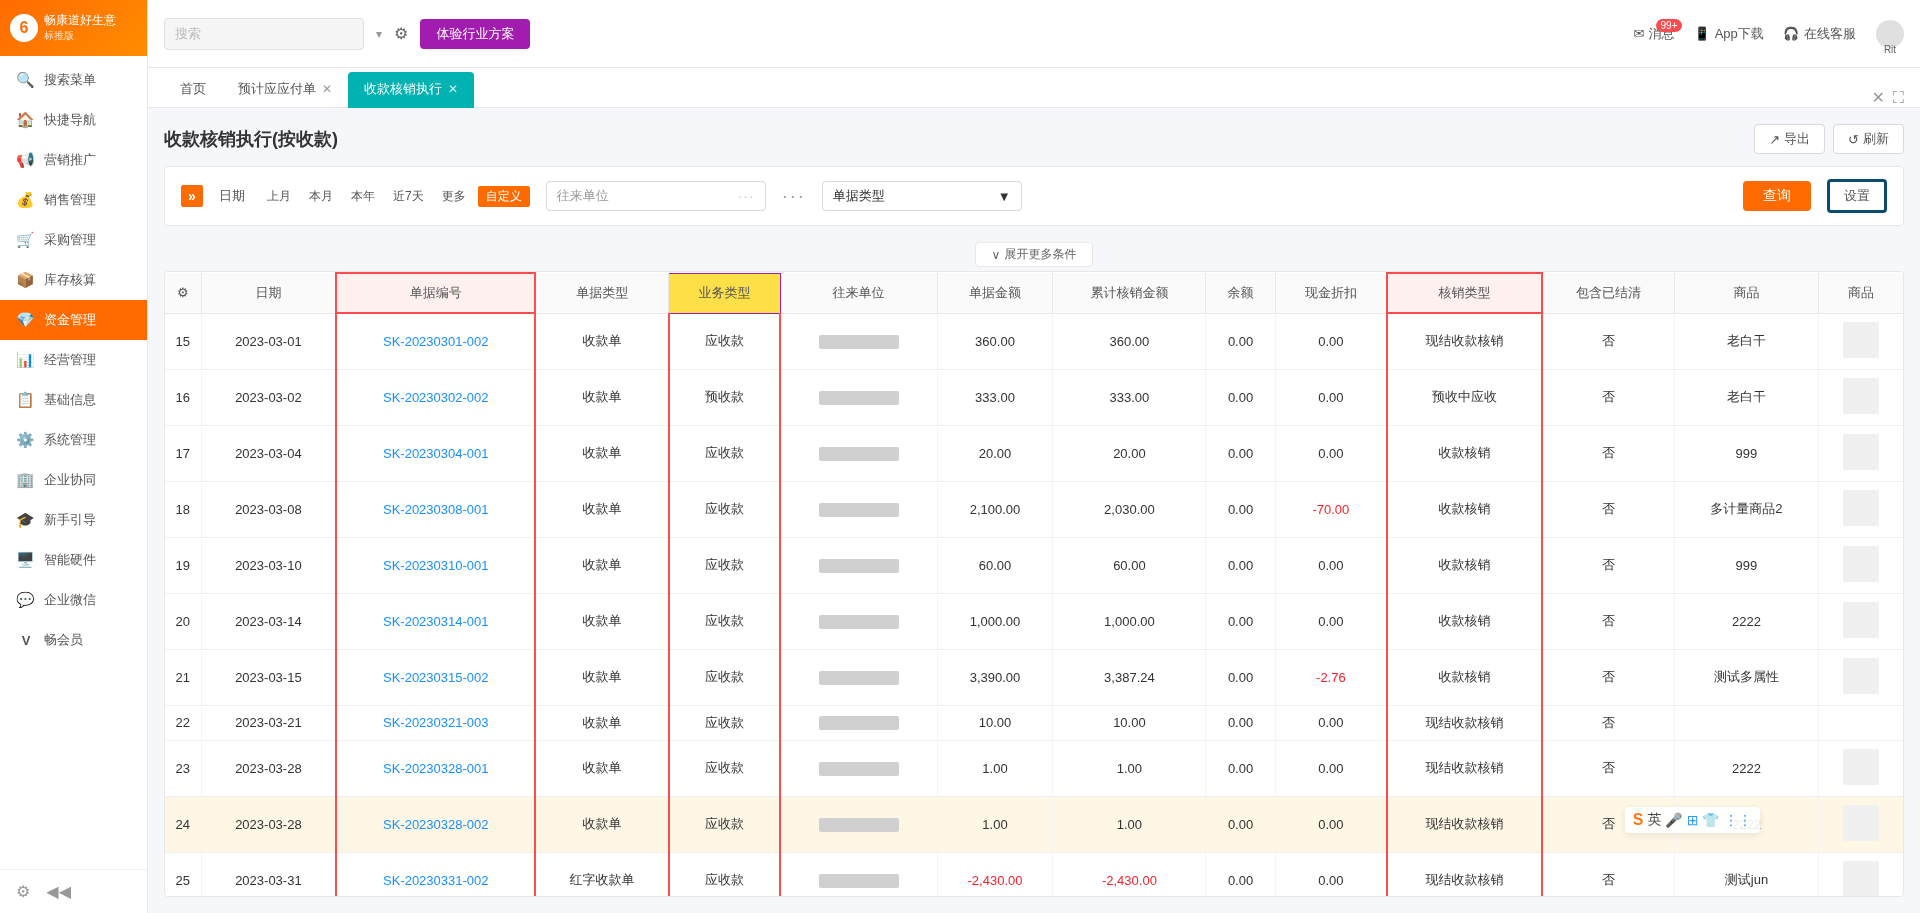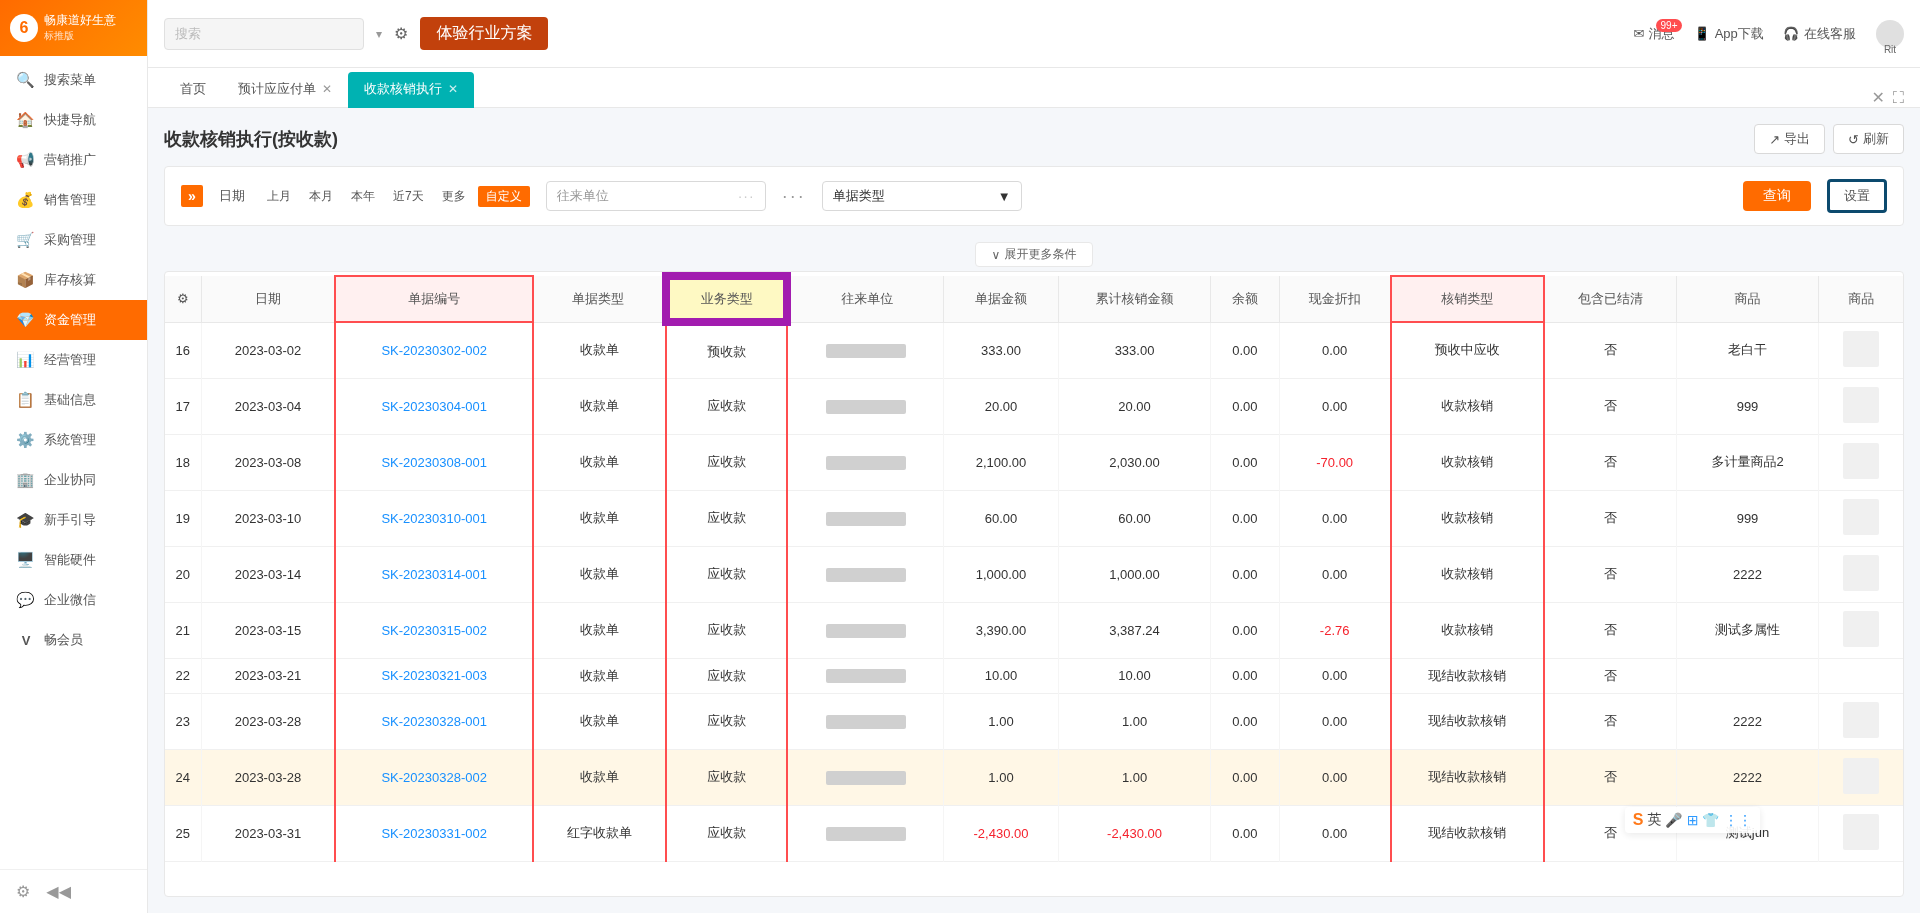--- a/index.html
+++ b/index.html
@@ -20,21 +20,21 @@
     .sidebar-bottom-icon { color: #999; cursor: pointer; font-size: 16px; }
 
     
     .main { flex: 1; display: flex; flex-direction: column; height: 913px; overflow: hidden; }
 
     
     .topbar { height: 68px; background: #fff; border-bottom: 1px solid #e8e8e8; display: flex; align-items: center; padding: 0 16px; gap: 12px; flex-shrink: 0; }
     .topbar-search { flex: 0 0 200px; height: 32px; background: #f5f5f5; border: 1px solid #e0e0e0; border-radius: 4px; display: flex; align-items: center; padding: 0 10px; color: #999; font-size: 13px; }
     .topbar-dropdown-icon { color: #999; font-size: 12px; }
     .topbar-gear { color: #666; font-size: 16px; cursor: pointer; }
-    .topbar-btn { background: #c2410c; color: #fff; border: none; border-radius: 4px; padding: 6px 16px; font-size: 16px; cursor: pointer; font-family: inherit; text-align: center; }
+    .topbar-btn { background: #a21caf; color: #fff; border: none; border-radius: 4px; padding: 6px 16px; font-size: 13px; cursor: pointer; font-family: inherit; text-align: center; }
     .topbar-spacer { flex: 1; }
     .topbar-right { display: flex; align-items: center; gap: 20px; color: #555; font-size: 13px; }
     .topbar-msg { display: flex; align-items: center; gap: 4px; position: relative; cursor: pointer; }
     .badge { background: #ff4d4f; color: #fff; border-radius: 10px; font-size: 10px; padding: 1px 5px; position: absolute; top: -6px; right: -8px; }
     .topbar-app { display: flex; align-items: center; gap: 4px; cursor: pointer; }
     .topbar-service { display: flex; align-items: center; gap: 4px; cursor: pointer; }
     .topbar-user { width: 28px; height: 28px; background: #e0e0e0; border-radius: 50%; display: flex; align-items: center; justify-content: center; font-size: 11px; color: #666; }
 
     
     .tabs { height: 40px; background: #fff; border-bottom: 1px solid #e8e8e8; display: flex; align-items: end; padding: 0 16px; flex-shrink: 0; }
@@ -272,33 +272,51 @@
     </div>
 
     <div class="table-container">
       <table>
         <thead>
           <tr>
             <th style="width:36px;">⚙</th>
             <th>日期</th>
             <th style="border:2px solid #ff4d4f;background:#fff0f0;">单据编号</th>
             <th>单据类型</th>
-            <th style="border:8px solid #a21caf;background:#fef9c3;">业务类型</th>
+            <th style="border:1px solid #a21caf;background:#fde047;">业务类型</th>
             <th>往来单位</th>
             <th>单据金额</th>
             <th>累计核销金额</th>
             <th>余额</th>
             <th>现金折扣</th>
             <th style="border:2px solid #ff4d4f;background:#fff0f0;">核销类型</th>
             <th>包含已结清</th>
             <th>商品</th>
             <th>商品</th>
           </tr>
         </thead>
         <tbody id="table-body">
+        <tr>
+    <td>15</td>
+    <td>2023-03-01</td>
+    <td style="border-left:2px solid #ff4d4f;border-right:2px solid #ff4d4f;">
+      <a class="td-link">SK-20230301-002</a>
+    </td>
+    <td>收款单</td>
+    <td style="border-left:2px solid #ff4d4f;border-right:2px solid #ff4d4f;">应收款</td>
+    <td><span style="display:inline-block;width:80px;height:14px;background:#d0d0d0;border-radius:2px;vertical-align:middle;"></span></td>
+    <td class="">360.00</td>
+    <td class="">360.00</td>
+    <td>0.00</td>
+    <td class="">0.00</td>
+    <td style="border-left:2px solid #ff4d4f;border-right:2px solid #ff4d4f;">现结收款核销</td>
+    <td>否</td>
+    <td>老白干</td>
+    <td><span class="img-placeholder"></span></td>
+  </tr>
             <tr>
     <td>16</td>
     <td>2023-03-02</td>
     <td style="border-left:2px solid #ff4d4f;border-right:2px solid #ff4d4f;">
       <a class="td-link">SK-20230302-002</a>
     </td>
     <td>收款单</td>
     <td style="border-left:2px solid #ff4d4f;border-right:2px solid #ff4d4f;">预收款</td>
     <td><span style="display:inline-block;width:80px;height:14px;background:#d0d0d0;border-radius:2px;vertical-align:middle;"></span></td>
     <td class="">333.00</td>

